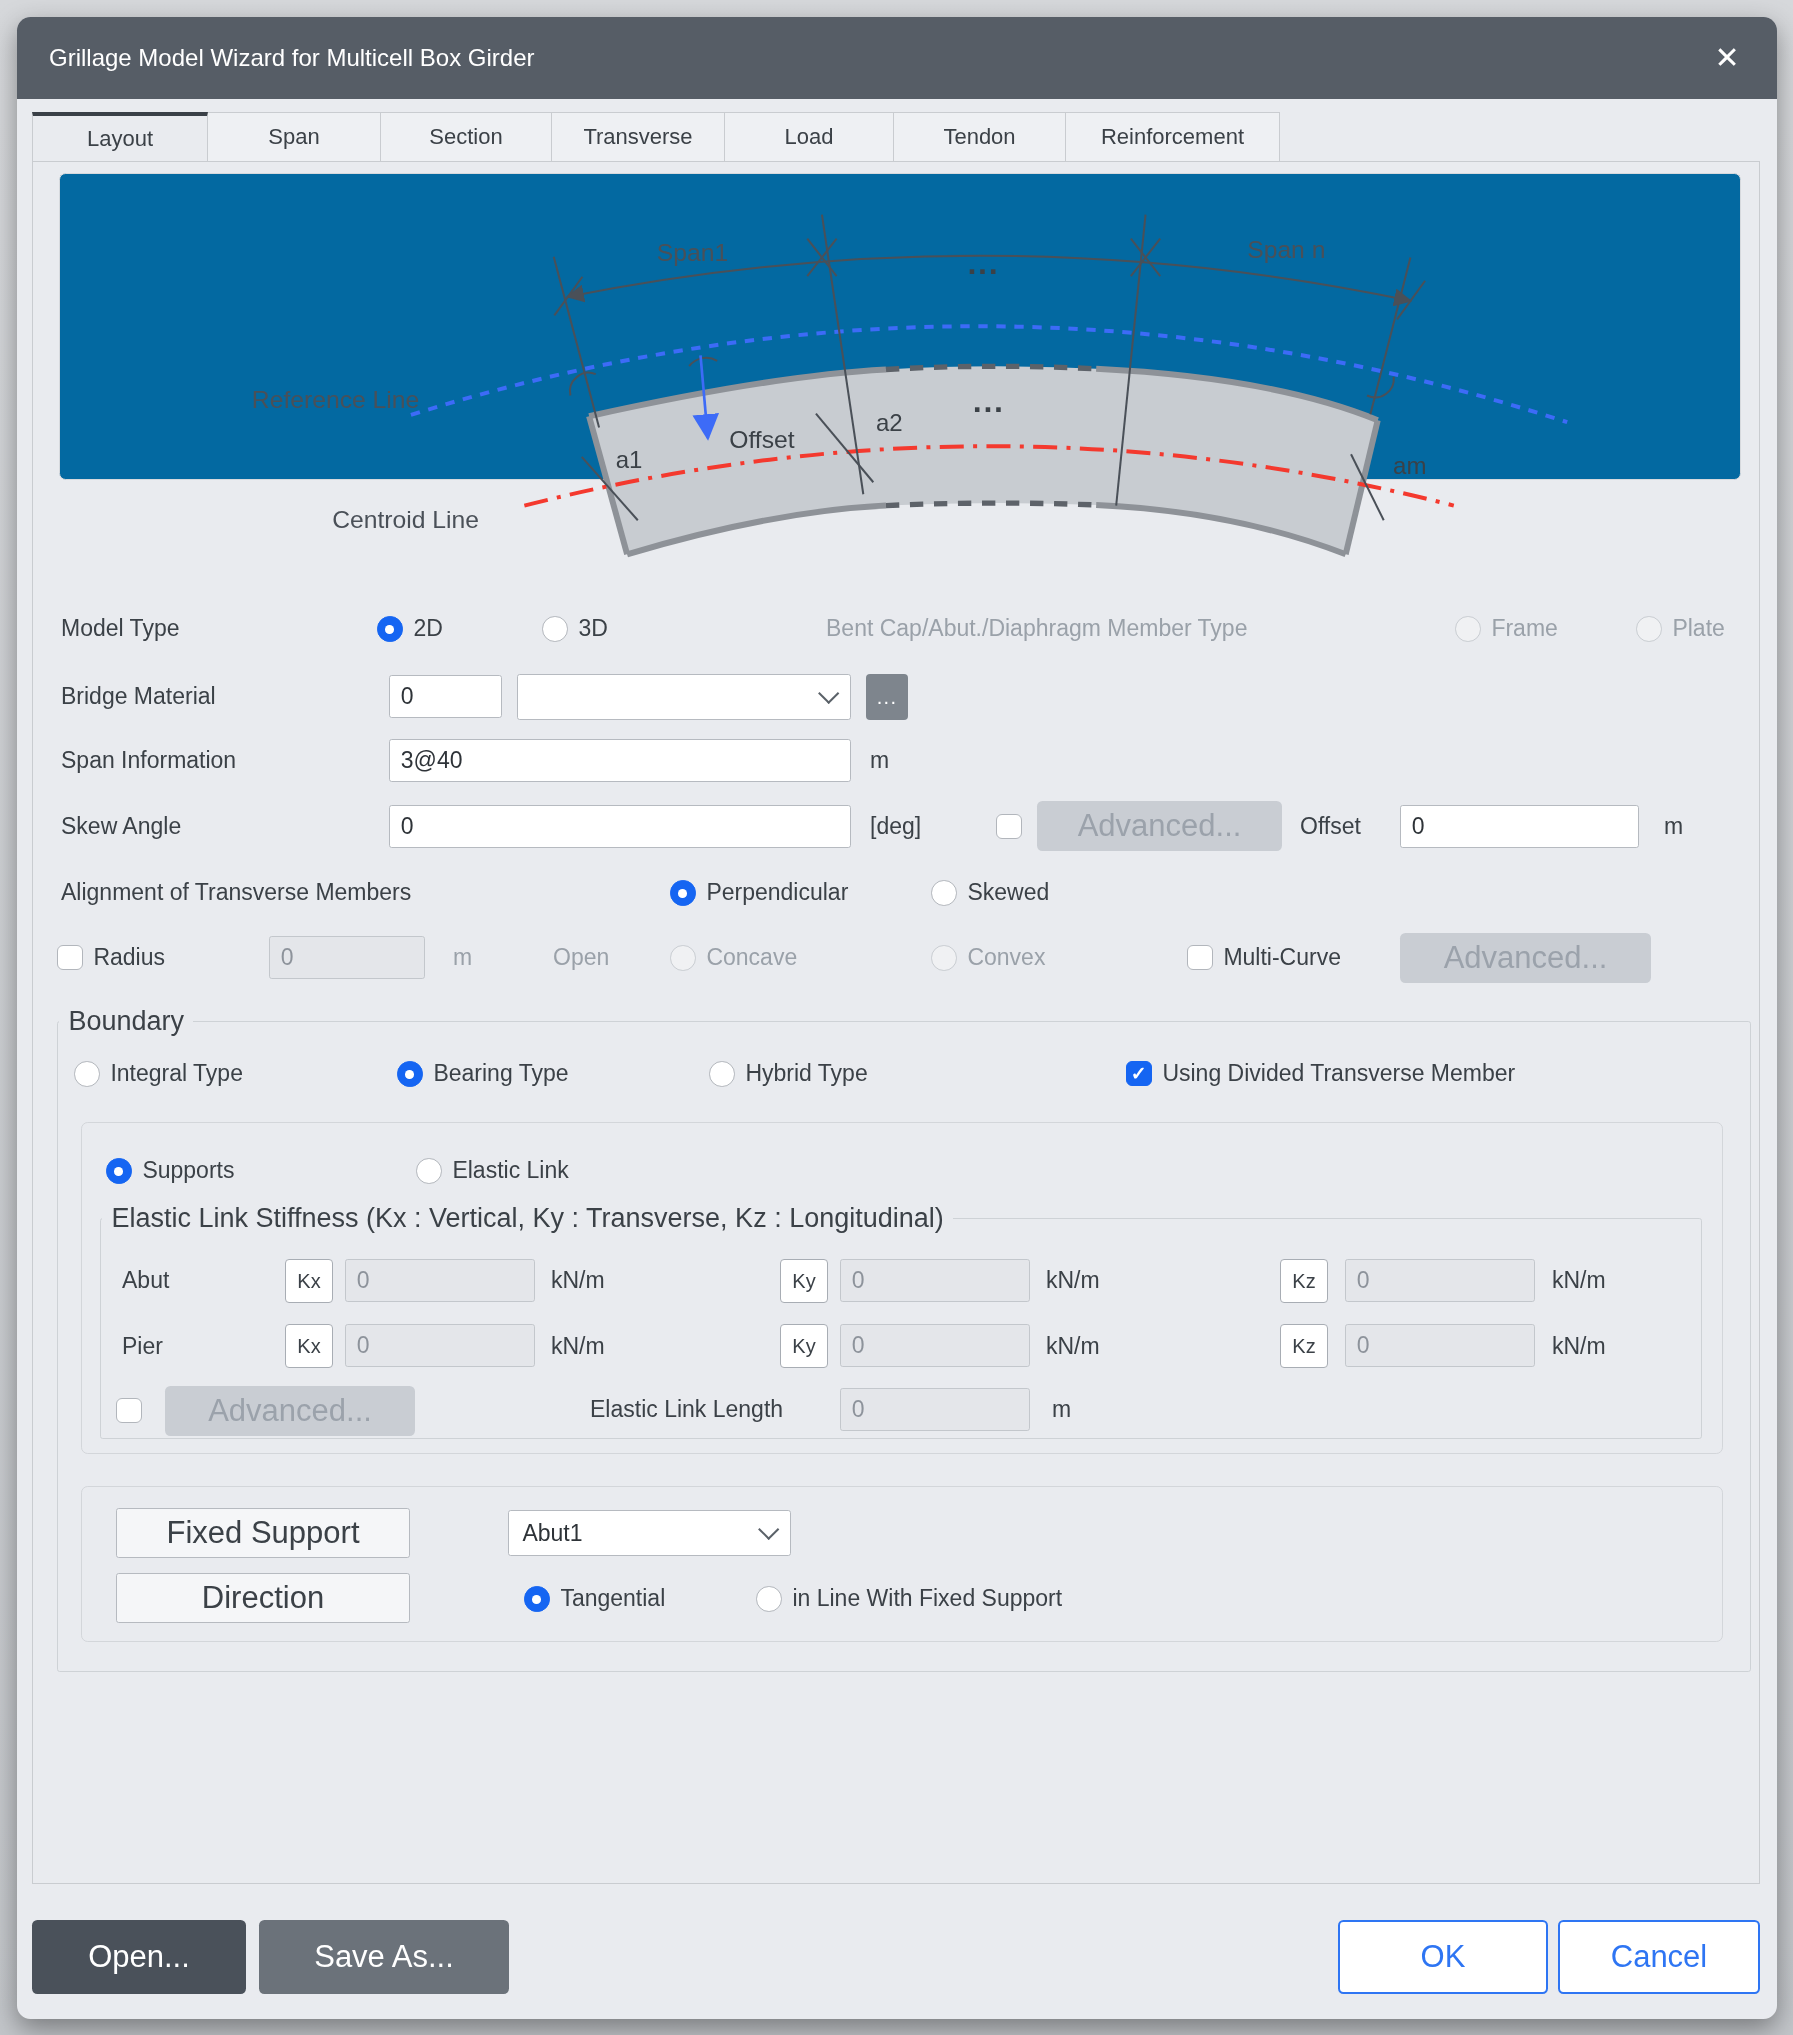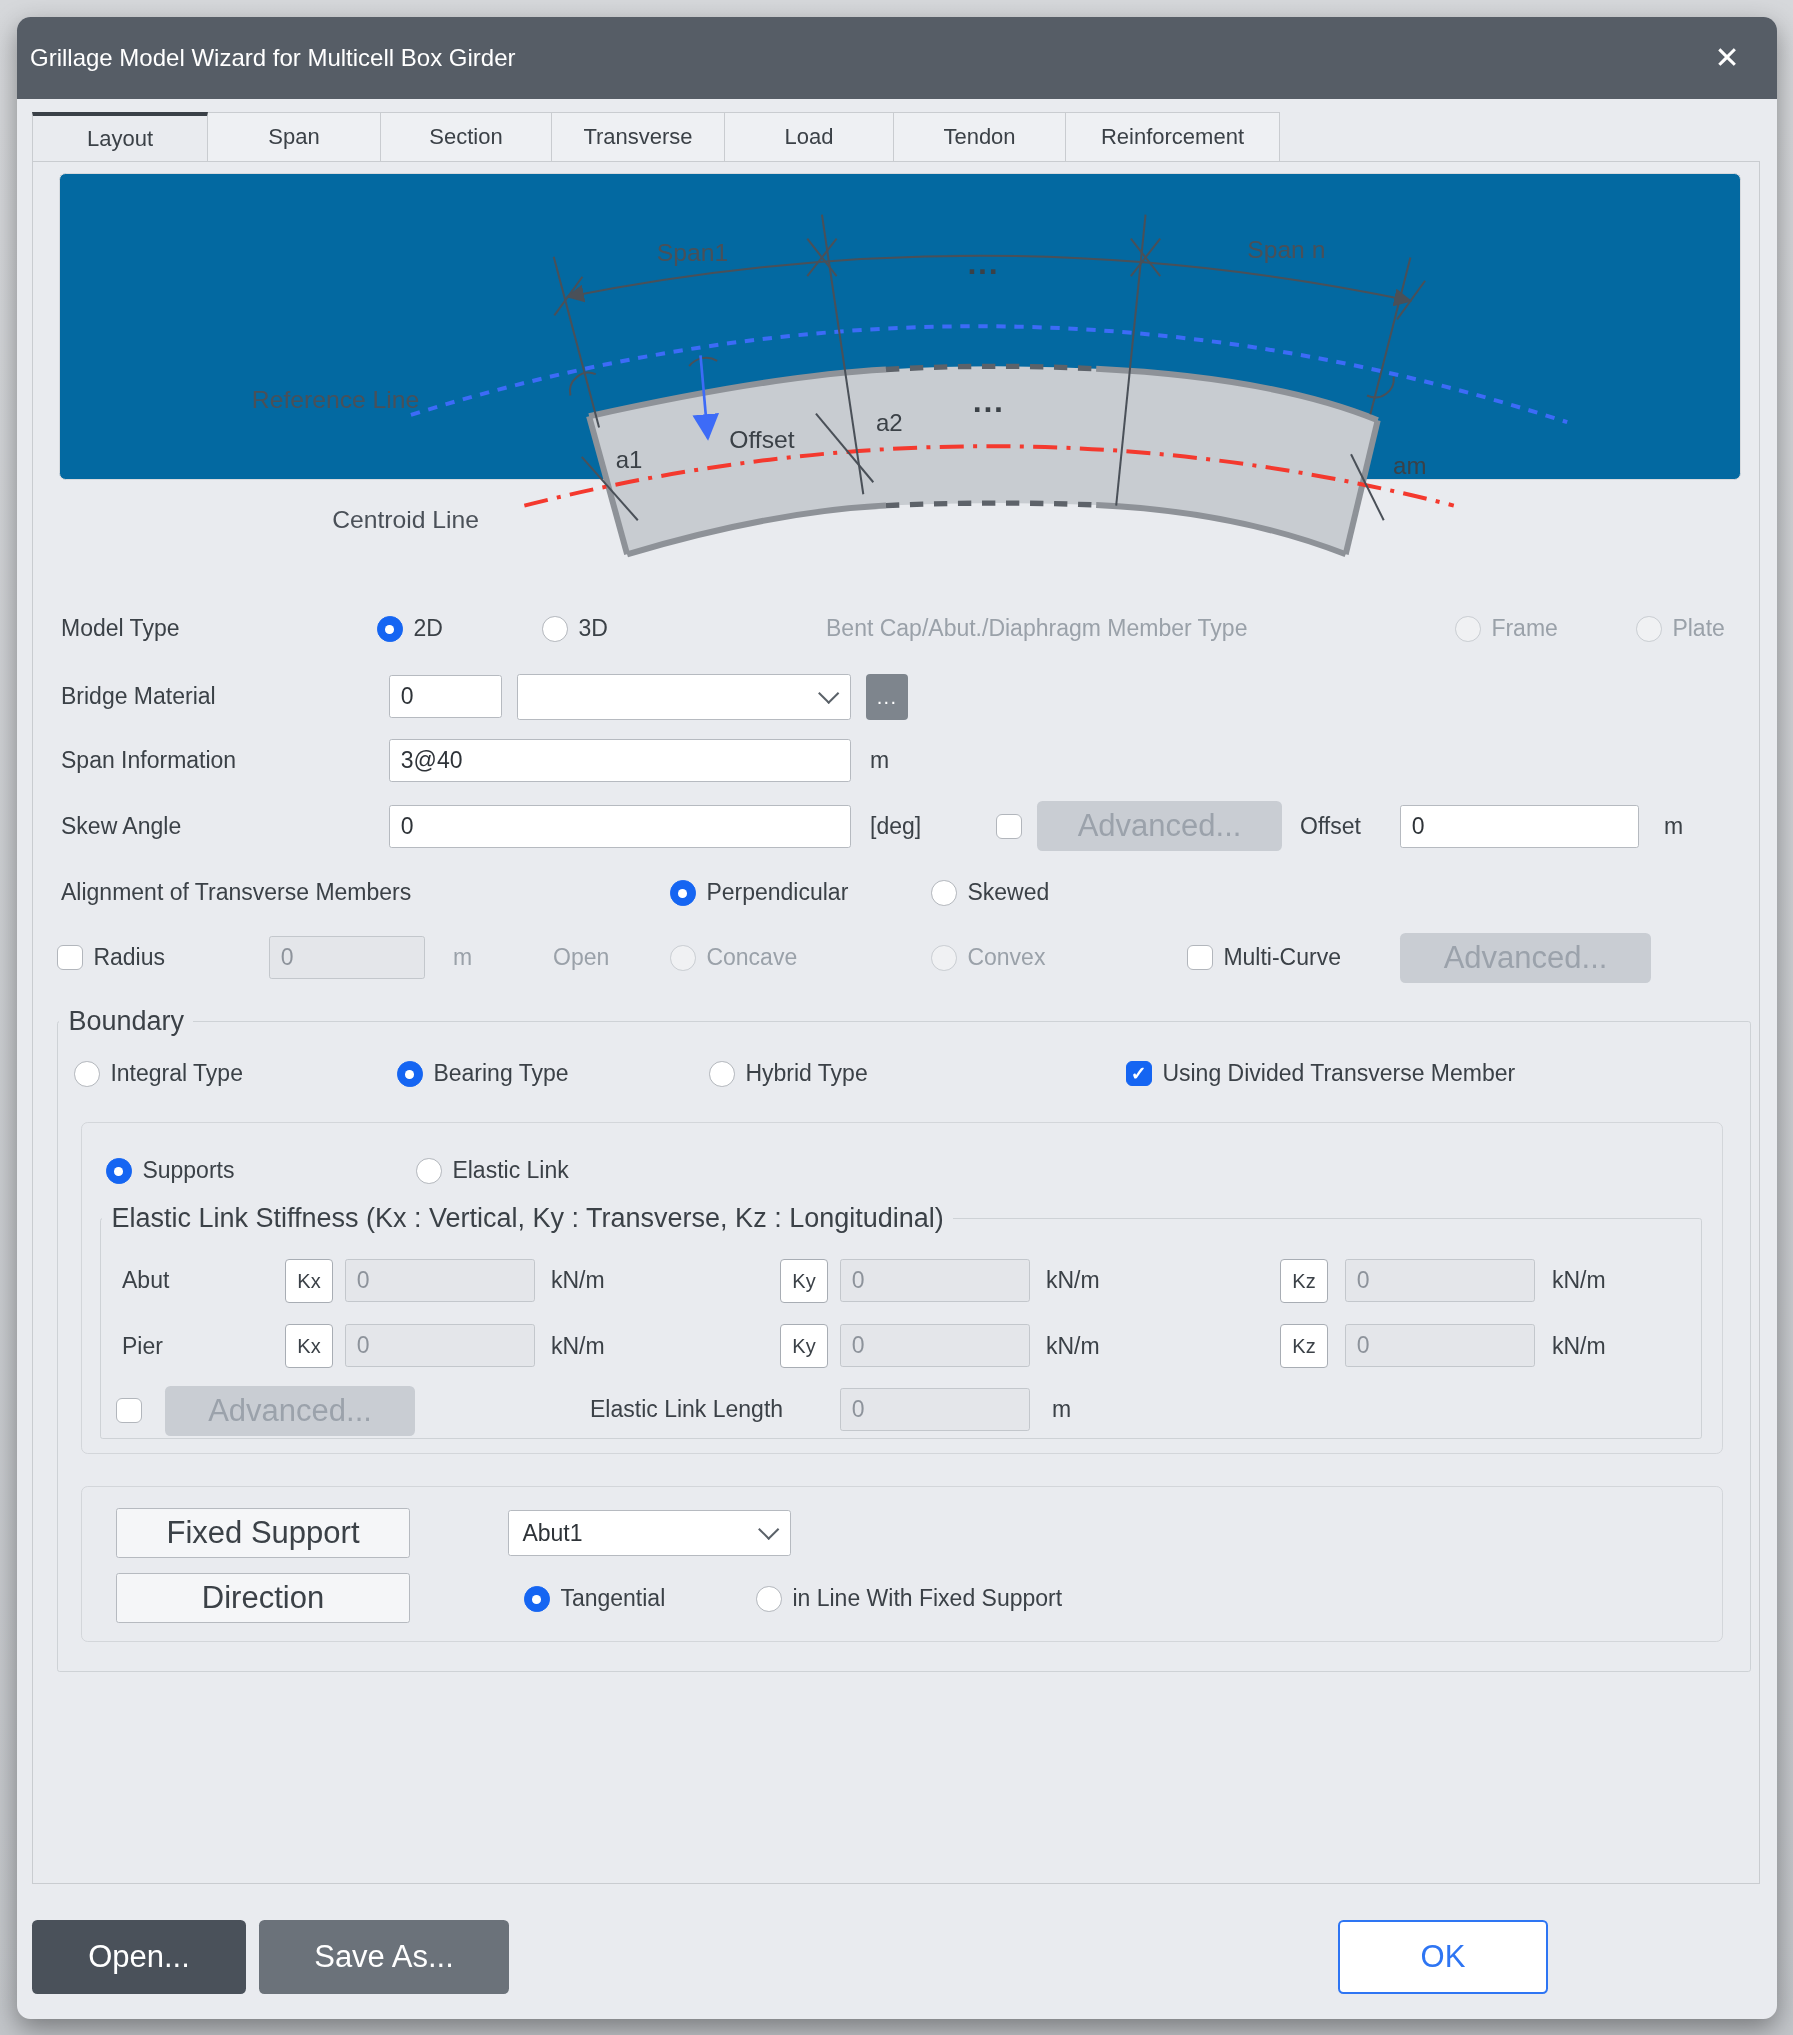--- a/index.html
+++ b/index.html
@@ -14,21 +14,21 @@
   .dialog{
     left:17px;top:17px;width:1760px;height:2002px;
     background:#e9ebef;border-radius:13.4px;
     box-shadow:0 9.4px 27px rgba(0,0,0,.38);
   }
   .titlebar{
     left:17px;top:17px;width:1760px;height:82px;
     background:#565d66;border-radius:13.4px 13.4px 0 0;
     color:#ffffff;font-size:24px;line-height:82px;
   }
-  .title-text{padding-left:13px;}
+  .title-text{padding-left:32px;}
   .close{
     position:absolute;right:23px;top:0;width:54px;height:82px;
     text-align:center;line-height:82px;font-size:30px;color:#fff;cursor:default;
   }
   .tabs{left:32px;top:112px;height:40px;display:flex;}
   .tab{
     height:50px;display:flex;align-items:center;justify-content:center;
     background:#eef0f3;border:1.3px solid #c9ccd0;border-left:none;
     font-size:22px;color:#3b4147;box-sizing:border-box;
   }
@@ -321,14 +321,15 @@
     <span class="radio-lbl">Tangential</span>
   </label>
   <label class="abs radio-item" style="left:756px;top:1585px">
     <span class="radio"></span>
     <span class="radio-lbl">in Line With Fixed Support</span>
   </label>
 
   <div class="abs btn dark" style="left:32px;top:1920px;width:214px;height:74px">Open...</div>
   <div class="abs btn mid" style="left:259px;top:1920px;width:250px;height:74px">Save As...</div>
   <div class="abs btn primary" style="left:1338px;top:1920px;width:210px;height:74px">OK</div>
+  <div class="abs btn primary" style="left:1558px;top:1920px;width:202px;height:74px">Cancel</div>
 </div>
 
 
 </body></html>

